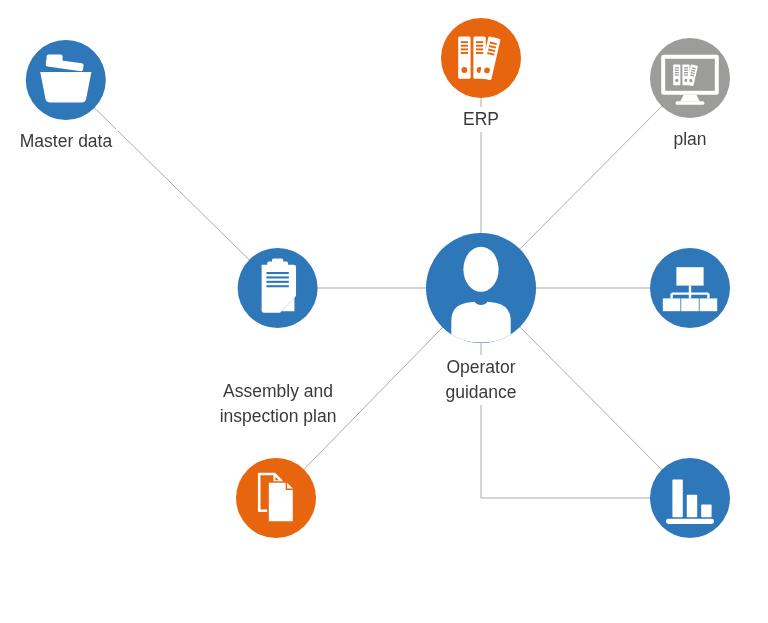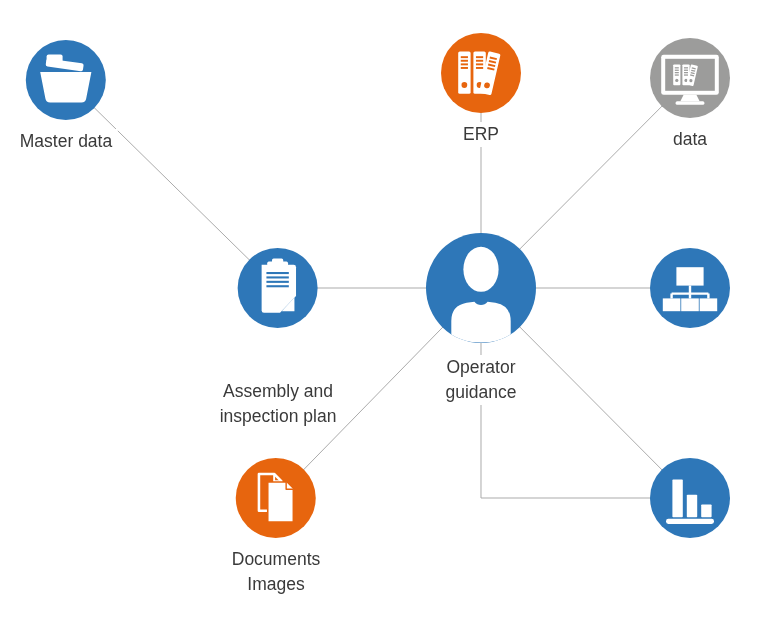--- a/index.html
+++ b/index.html
@@ -46,21 +46,21 @@
     <div class="circle" style="background: rgb(46, 119, 184); color: rgb(46, 119, 184);">
       <svg viewBox="0 0 100 100">
         <rect x="26" y="18" width="20" height="13" rx="2.5" fill="#fff"></rect>
         <rect x="26" y="23" width="47" height="10" rx="2.5" fill="#fff" transform="rotate(8 26 23)"></rect>
         <path d="M18,40 L82,40 L75.5,73 Q74.7,78 69.5,78 L30.5,78 Q25.3,78 24.5,73 Z" fill="#fff"></path>
       </svg>
     </div>
     <div class="label">Master data</div>
   </div>
 
-  <div class="node" style="left:481px;top:33px;">
+  <div class="node" style="left:481px;top:18px;">
     <div class="circle" style="background: rgb(231, 101, 14); color: rgb(231, 101, 14);">
       <svg viewBox="0 0 100 100">
         <g>
           <rect x="21.5" y="23" width="15.5" height="53" rx="2" fill="#fff"></rect>
           <rect x="24.7" y="29" width="9" height="2.4" fill="currentColor"></rect>
           <rect x="24.7" y="33.5" width="9" height="2.4" fill="currentColor"></rect>
           <rect x="24.7" y="38" width="9" height="2.4" fill="currentColor"></rect>
           <rect x="24.7" y="42.5" width="9" height="2.4" fill="currentColor"></rect>
           <circle cx="29.2" cy="65" r="3.6" fill="currentColor"></circle>
         </g>
@@ -111,21 +111,21 @@
           <rect x="53" y="36.5" width="5" height="1.6" fill="currentColor"></rect>
           <rect x="53" y="39.5" width="5" height="1.6" fill="currentColor"></rect>
           <rect x="53" y="42.5" width="5" height="1.6" fill="currentColor"></rect>
           <rect x="53" y="45.5" width="5" height="1.6" fill="currentColor"></rect>
           <circle cx="55.5" cy="53" r="2" fill="currentColor"></circle>
         </g>
         <path d="M42,71 L58,71 L62,79 L38,79 Z" fill="#fff"></path>
         <rect x="32" y="79" width="36" height="4.5" rx="2" fill="#fff"></rect>
       </svg>
     </div>
-    <div class="label">data</div>
+    <div class="label">plan</div>
   </div>
 
   <div class="node" style="left:278px;top:248px;gap:42px;">
     <div class="circle" style="background: rgb(46, 119, 184); color: rgb(46, 119, 184);">
       <svg viewBox="0 0 100 100">
         <rect x="43" y="13" width="14" height="9" rx="2" fill="#fff"></rect>
         <rect x="37" y="17" width="26" height="9" rx="2" fill="#fff"></rect>
         <path d="M30,21 L70,21 Q73,21 73,24 L73,60 L53,81 L33,81 Q30,81 30,78 Z" fill="#fff"></path>
         <polygon points="55,79 71,62 71,79" fill="#fff"></polygon>
         <rect x="36" y="30" width="28" height="2.6" fill="currentColor"></rect>
@@ -163,22 +163,20 @@
 
   <div class="node" style="left:276px;top:458px;">
     <div class="circle" style="background: rgb(231, 101, 14); color: rgb(231, 101, 14);">
       <svg viewBox="0 0 100 100">
         <path d="M29,20 L48,20 L57,29 L57,66 L29,66 Z" fill="none" stroke="#fff" stroke-width="3.2" stroke-linejoin="round"></path>
         <path d="M48,20 L48,29 L57,29" fill="none" stroke="#fff" stroke-width="2.4" stroke-linejoin="round"></path>
         <path d="M40,30 L63,30 L72,39 L72,80 L40,80 Z" fill="#fff" stroke="currentColor" stroke-width="2"></path>
         <path d="M63,30 L63,39 L72,39" fill="#fff" stroke="currentColor" stroke-width="1.8" stroke-linejoin="round"></path>
       </svg>
     </div>
-    <div class="label">Documents
-Images</div>
   </div>
 
 
   <div class="node" style="left:690px;top:458px;">
     <div class="circle" style="background: rgb(46, 119, 184); color: rgb(46, 119, 184);">
       <svg viewBox="0 0 100 100">
         <rect x="20" y="76" width="60" height="6.5" rx="3" fill="#fff"></rect>
         <rect x="28" y="27" width="13" height="47" rx="1" fill="#fff"></rect>
         <rect x="46" y="46" width="13" height="28" rx="1" fill="#fff"></rect>
         <rect x="64" y="58" width="13" height="16" rx="1" fill="#fff"></rect>

